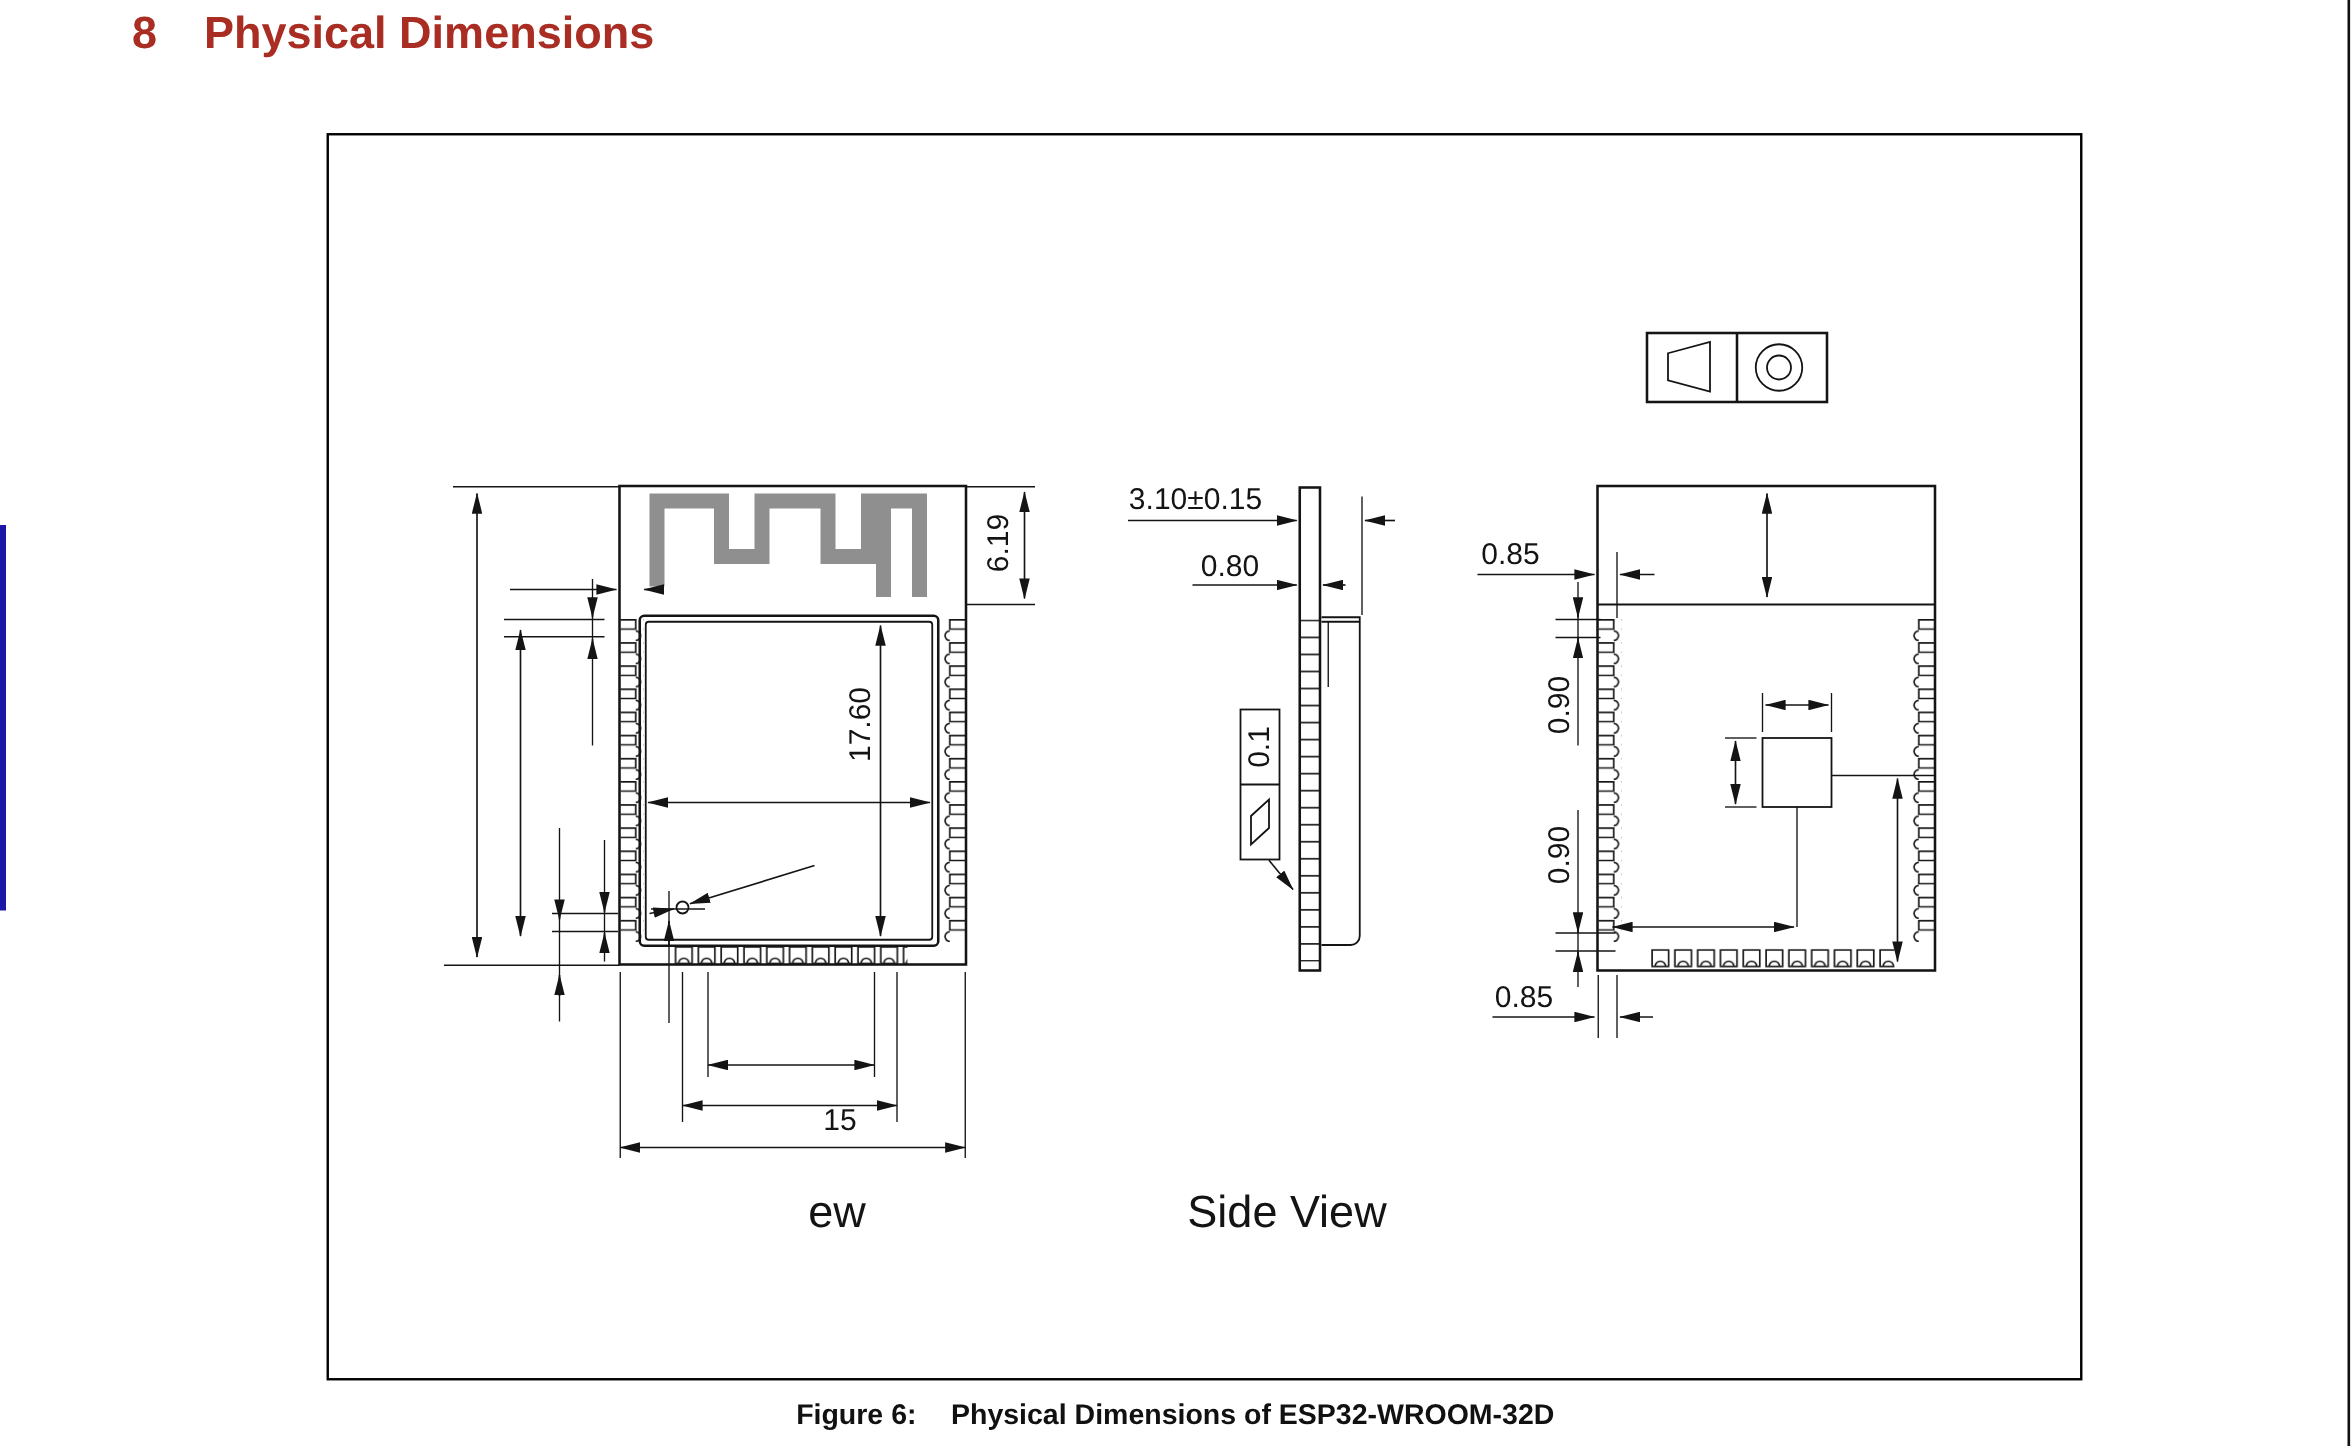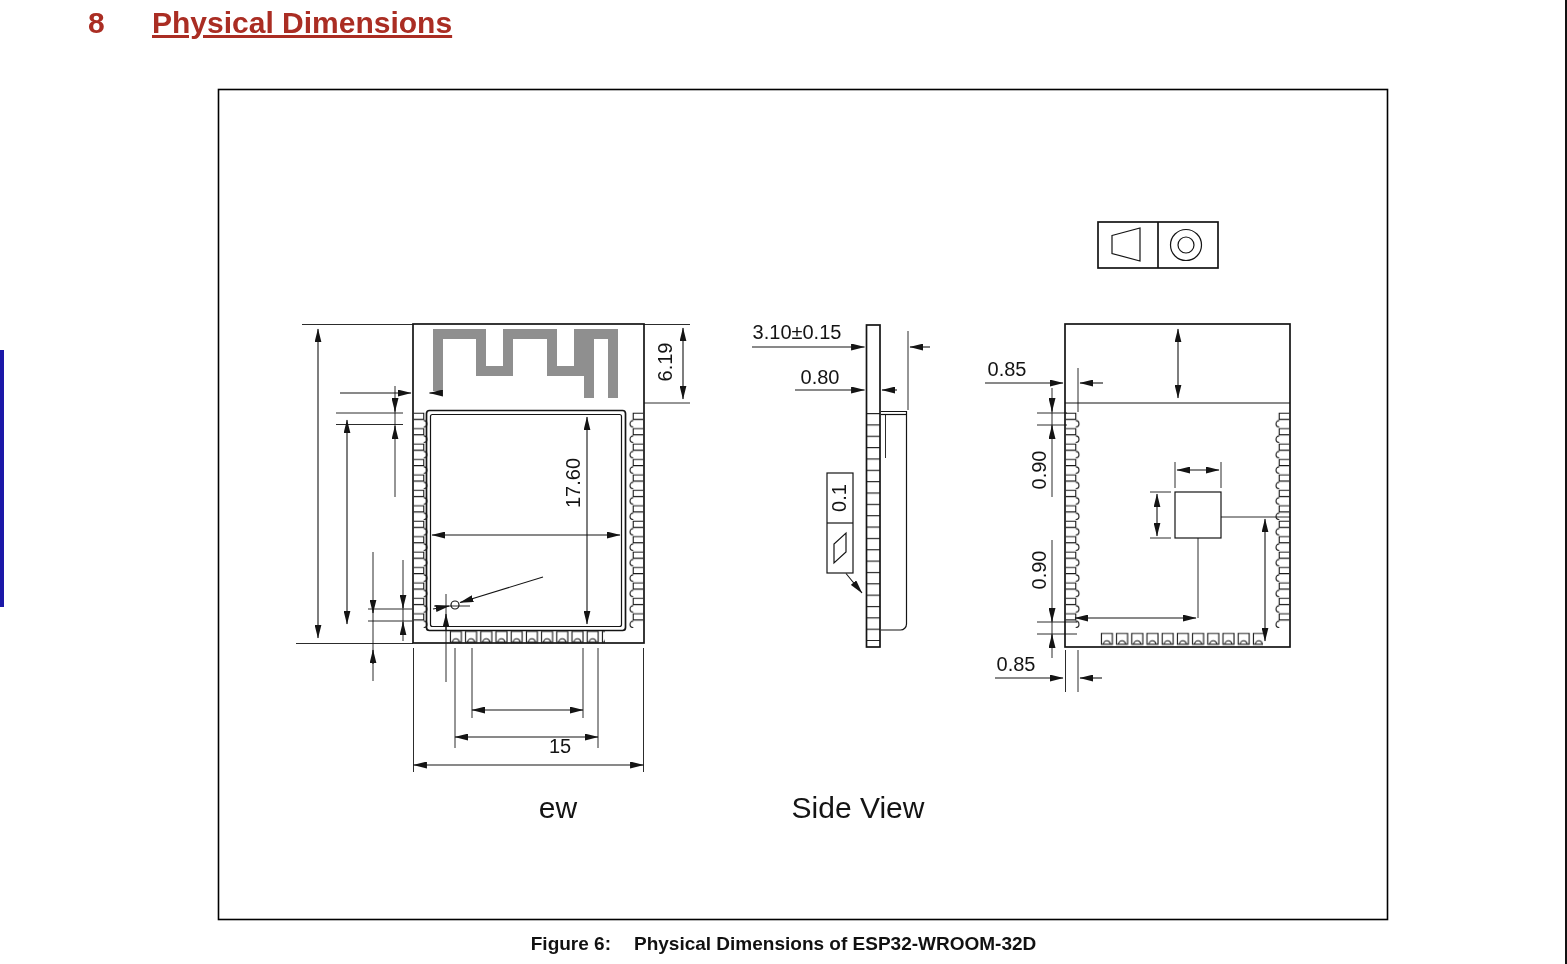--- a/index.html
+++ b/index.html
@@ -1,20 +1,20 @@
 <!DOCTYPE html>
 <html><head>
 <meta charset="utf-8">
 <style>
   html,body{margin:0;padding:0;background:#ffffff;}
   .page{position:relative;width:1567px;height:964px;background:#fff;overflow:hidden;
         font-family:"Liberation Sans",sans-serif;}
   .heading{position:absolute;top:6px;left:0;color:#AA2D23;font-weight:bold;font-size:30px;}
   .heading .num{position:absolute;left:88px;top:0;}
-  .heading .ttl{position:absolute;left:152px;top:0;white-space:nowrap;text-decoration:underline;}
+  .heading .ttl{position:absolute;left:136px;top:0;white-space:nowrap;}
   .caption{position:absolute;top:933px;left:0;width:1567px;text-align:center;
            font-size:19px;font-weight:bold;color:#111;}
   .caption .cap-txt{margin-left:23px;}
   .blue-marker{position:absolute;left:0;top:350px;width:4px;height:257px;background:#1B18A8;}
   .page-edge{position:absolute;left:1565px;top:0;width:2px;height:964px;background:#111;}
   svg{position:absolute;left:0;top:0;}
   .o{stroke:#141414;stroke-width:1.7;fill:none;}
   .l{stroke:#141414;stroke-width:1.2;fill:none;}
   .t{stroke:#141414;stroke-width:0.9;fill:none;}
   .d{stroke:#141414;stroke-width:1.1;fill:none;

